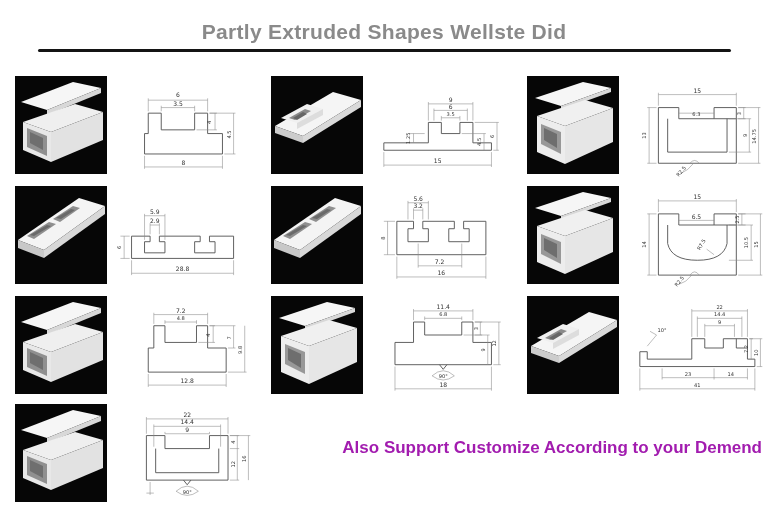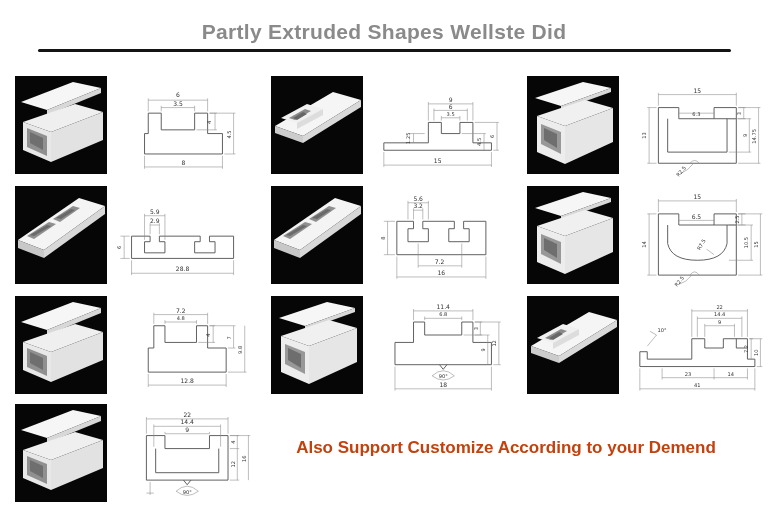--- a/index.html
+++ b/index.html
@@ -11,21 +11,21 @@
   .r1{top:64px}.r2{top:174px}.r3{top:284px}.r4{top:392px}
   .cell{width:256px;display:flex;align-items:flex-start}
   .photo{width:92px;height:98px;background:#060606;margin-left:15px;flex:none}
   .photo svg{width:100%;height:100%;display:block}
   .drawing{flex:1;height:104px;margin-left:6px;margin-right:2px}
   .drawing svg{width:100%;height:100%;display:block}
   .outline{fill:none;stroke:#555;stroke-width:1}
   .dim{fill:none;stroke:#8a8a8a;stroke-width:.6}
   .drawing text{font-family:"DejaVu Sans",sans-serif;font-size:6.5px;fill:#333}
   .drawing text.t5{font-size:5.5px}
-  .footer{position:absolute;top:426px;left:250px;width:512px;text-align:center;font-size:17px;font-weight:bold;color:#c2410c}
+  .footer{position:absolute;top:426px;left:250px;width:512px;text-align:right;font-size:17px;font-weight:bold;color:#a21caf}
   .defs{position:absolute;width:0;height:0;overflow:hidden}
 </style>
 </head>
 <body>
 
 <svg class="defs" aria-hidden="true">
   <defs>
     <symbol id="sym-channel" viewBox="0 0 92 98">
       <polygon points="6,26 58,6 86,12 32,34" fill="#f6f6f6"></polygon>
       <polygon points="32,34 86,12 86,17 32,39" fill="#d8d8d8"></polygon>

